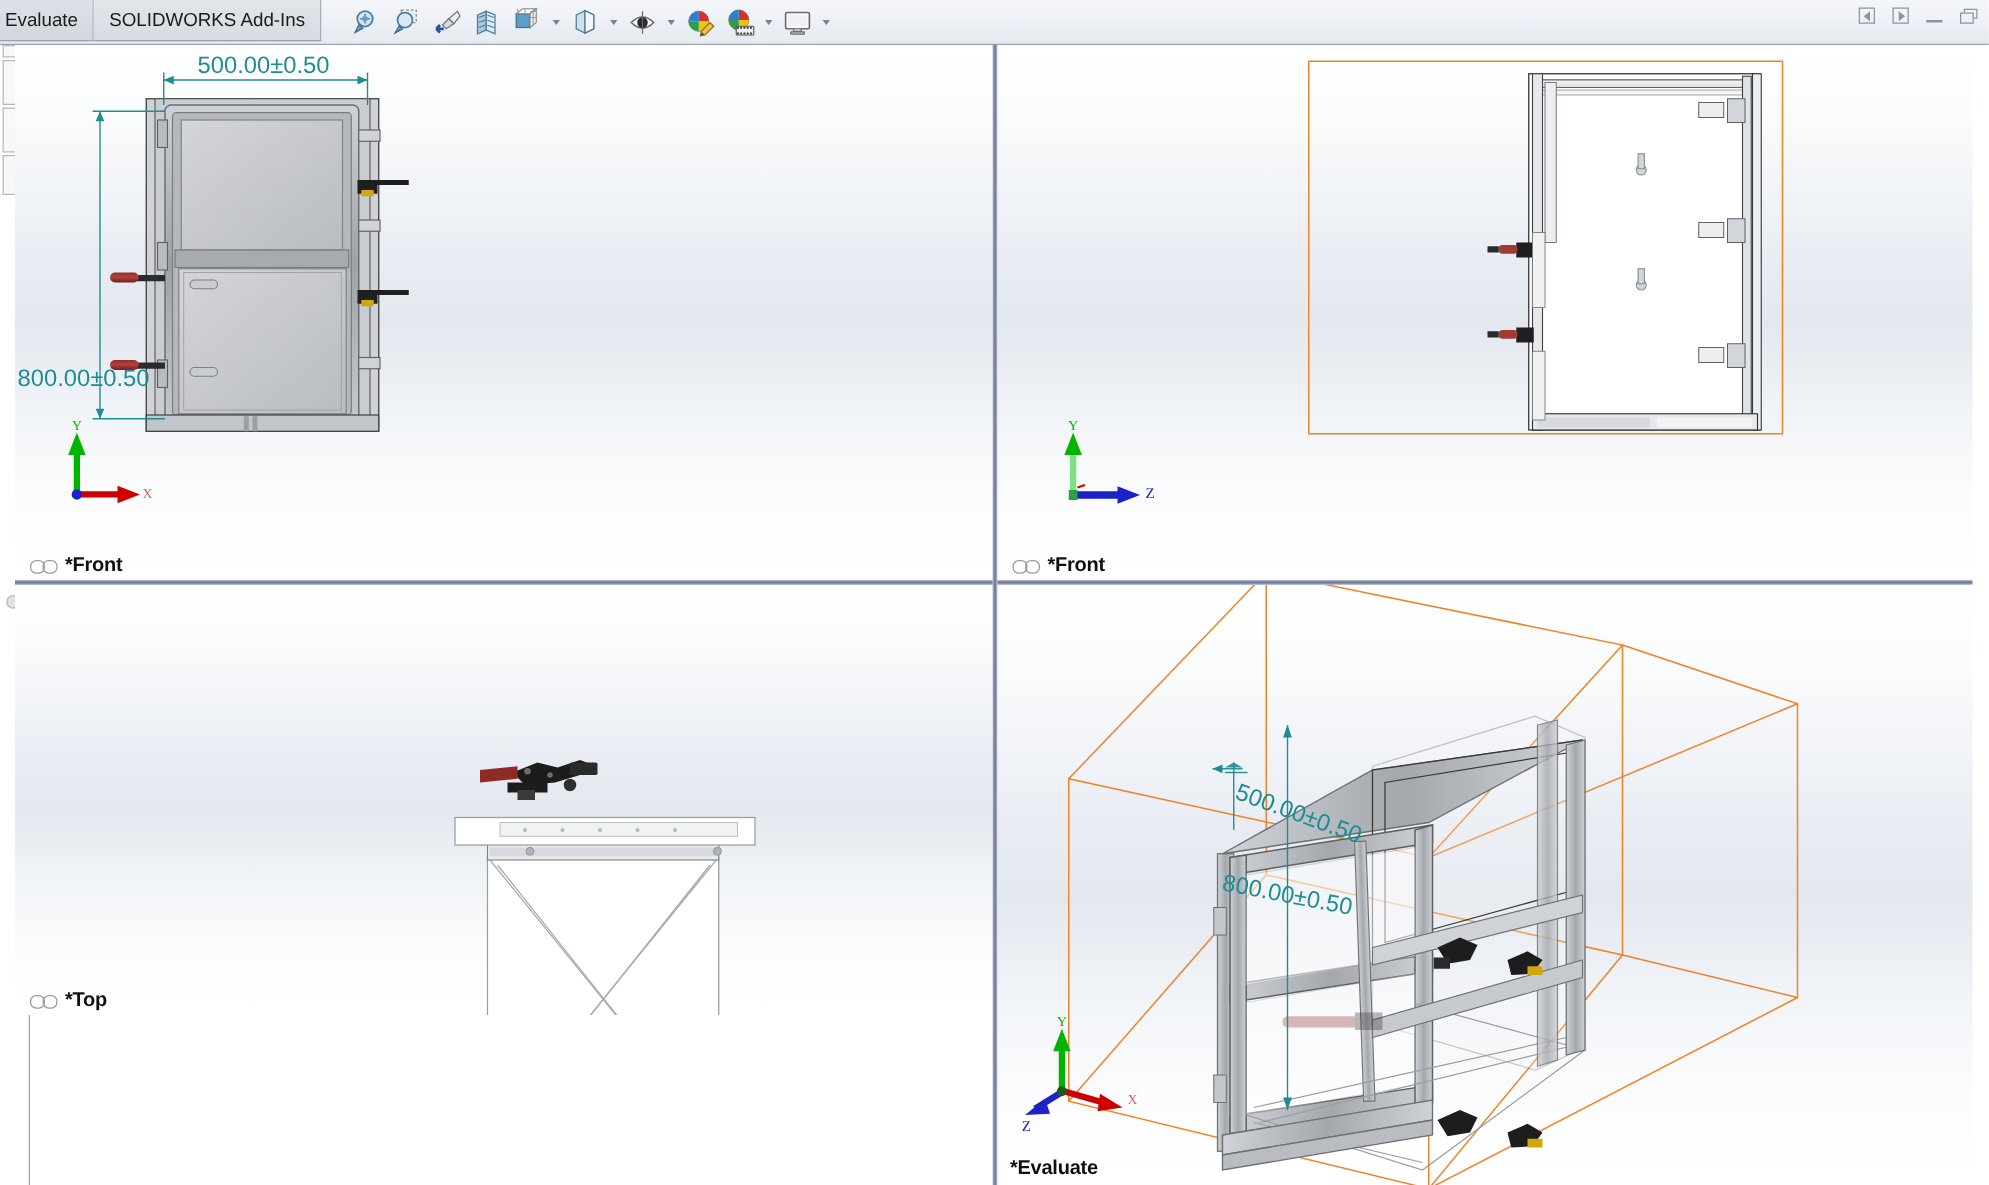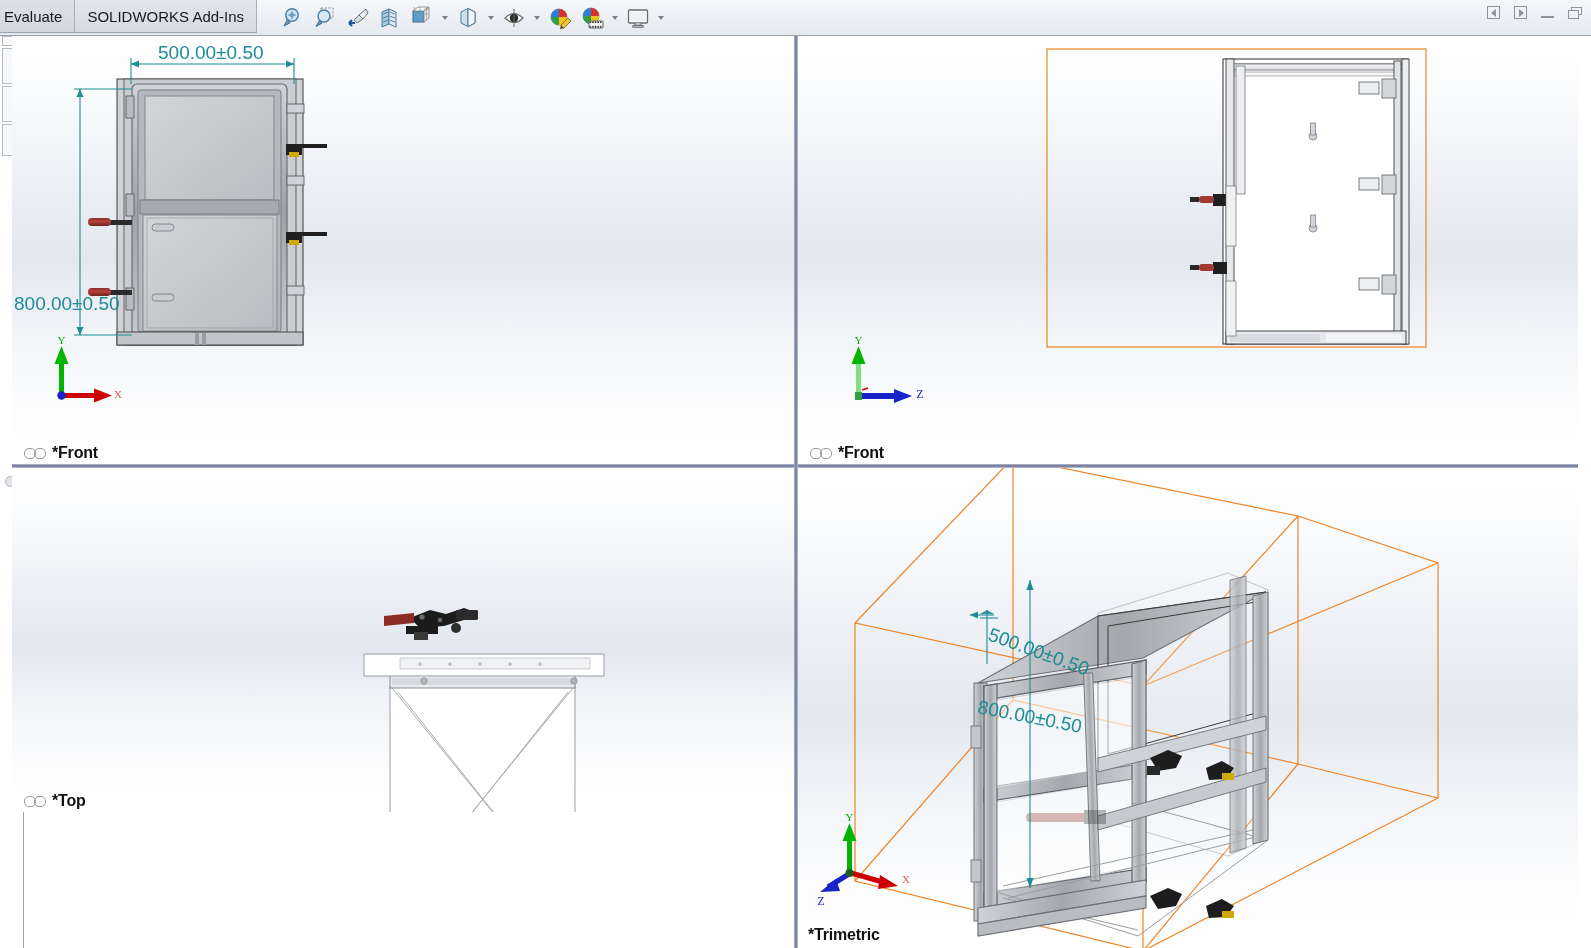--- a/index.html
+++ b/index.html
@@ -656,19 +656,19 @@
         <path d="M2 79 L18 66 L22 78 Z" fill="#1a22c8"></path>
         <text x="3" y="92" fill="#1a22c8" font-size="12" text-anchor="middle" font-family="Liberation Serif, serif">Z</text>
         <circle cx="31.5" cy="60" r="4" fill="#1a5c1a"></circle>
       </g>
     </svg>
 
     <div class="dim" style="left:191px; top:155px; transform:rotate(20deg); transform-origin:0 50%;">500.00±0.50</div>
     <div class="dim" style="left:180px; top:228px; transform:rotate(11deg); transform-origin:0 50%;">800.00±0.50</div>
 
     <div class="vlabel tri">
-      <span>*Trimetric</span>
+      <span>*Evaluate</span>
     </div>
   </div>
 
   <div class="vdiv" id="vdiv-h"></div>
   <div class="vdiv" id="vdiv-v"></div>
 </div>
 
 </body></html>

